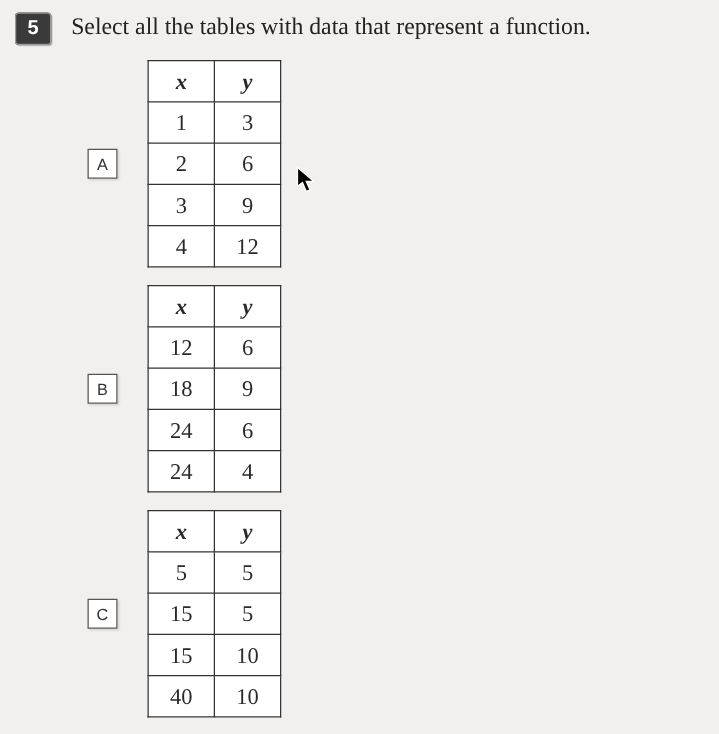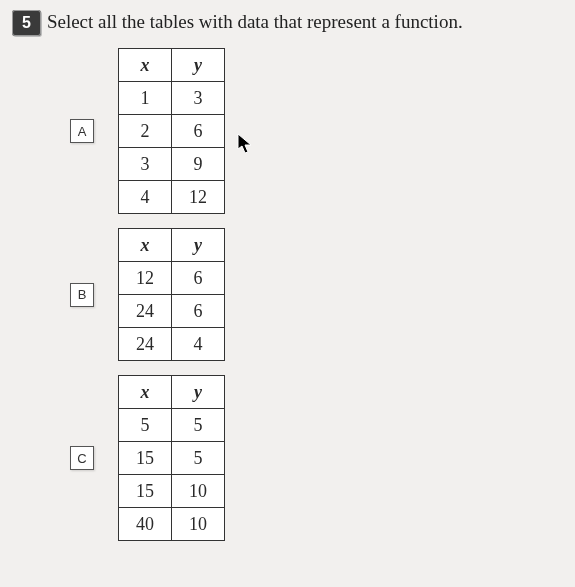--- a/index.html
+++ b/index.html
@@ -24,21 +24,21 @@
       font-weight: bold;
       font-family: Arial, sans-serif;
       font-size: 16px;
       padding: 4px 10px;
       border-radius: 3px;
       box-shadow: 1px 1px 0 #bbb, 0 0 0 1px #999 inset;
       text-align: center;
     }
     .prompt {
       font-size: 19px;
-      margin-left: 6px;
+      margin-left: 16px;
       line-height: 1.3;
       color: #222;
     }
     .content {
       padding-left: 70px;
       padding-top: 6px;
     }
     .row {
       display: flex;
       align-items: center;
@@ -125,20 +125,24 @@
       <tbody>
           <tr>
         <th>x</th>
         <th>y</th>
       </tr>
       <tr>
             <td>12</td>
             <td>6</td>
           </tr>
       <tr>
+            <td>18</td>
+            <td>9</td>
+          </tr>
+      <tr>
             <td>24</td>
             <td>6</td>
           </tr>
       <tr>
             <td>24</td>
             <td>4</td>
           </tr>
     </tbody>
       </table>
   </div>

